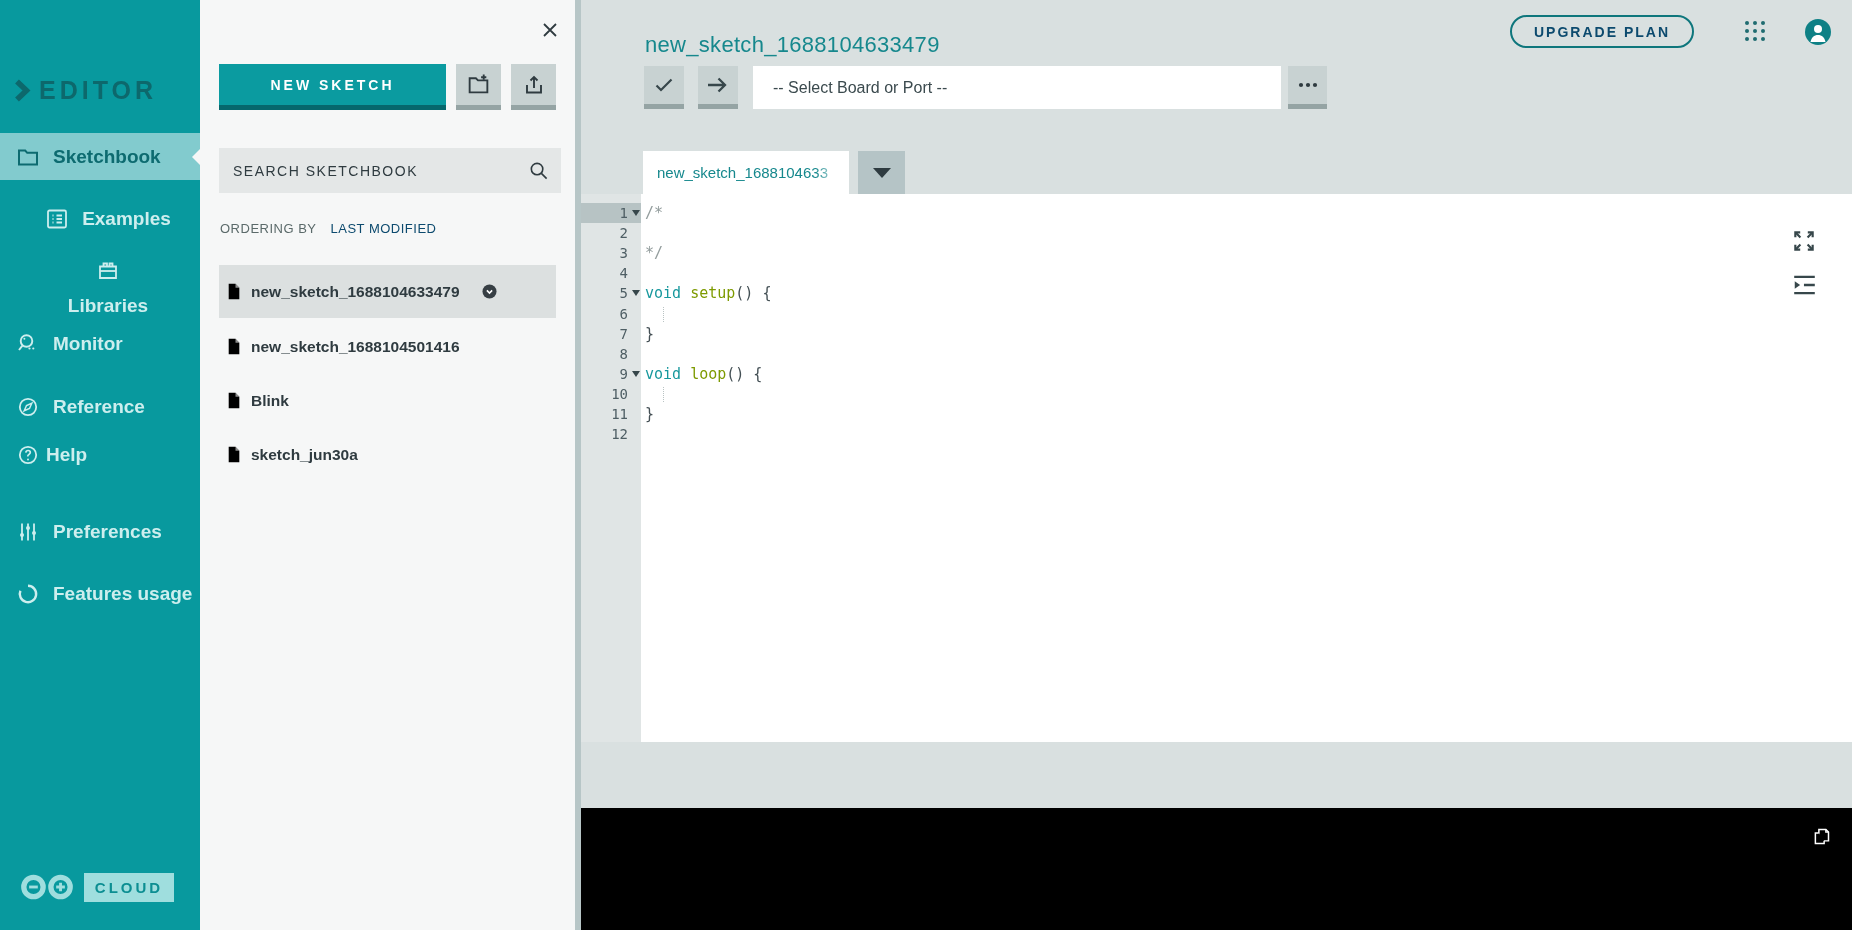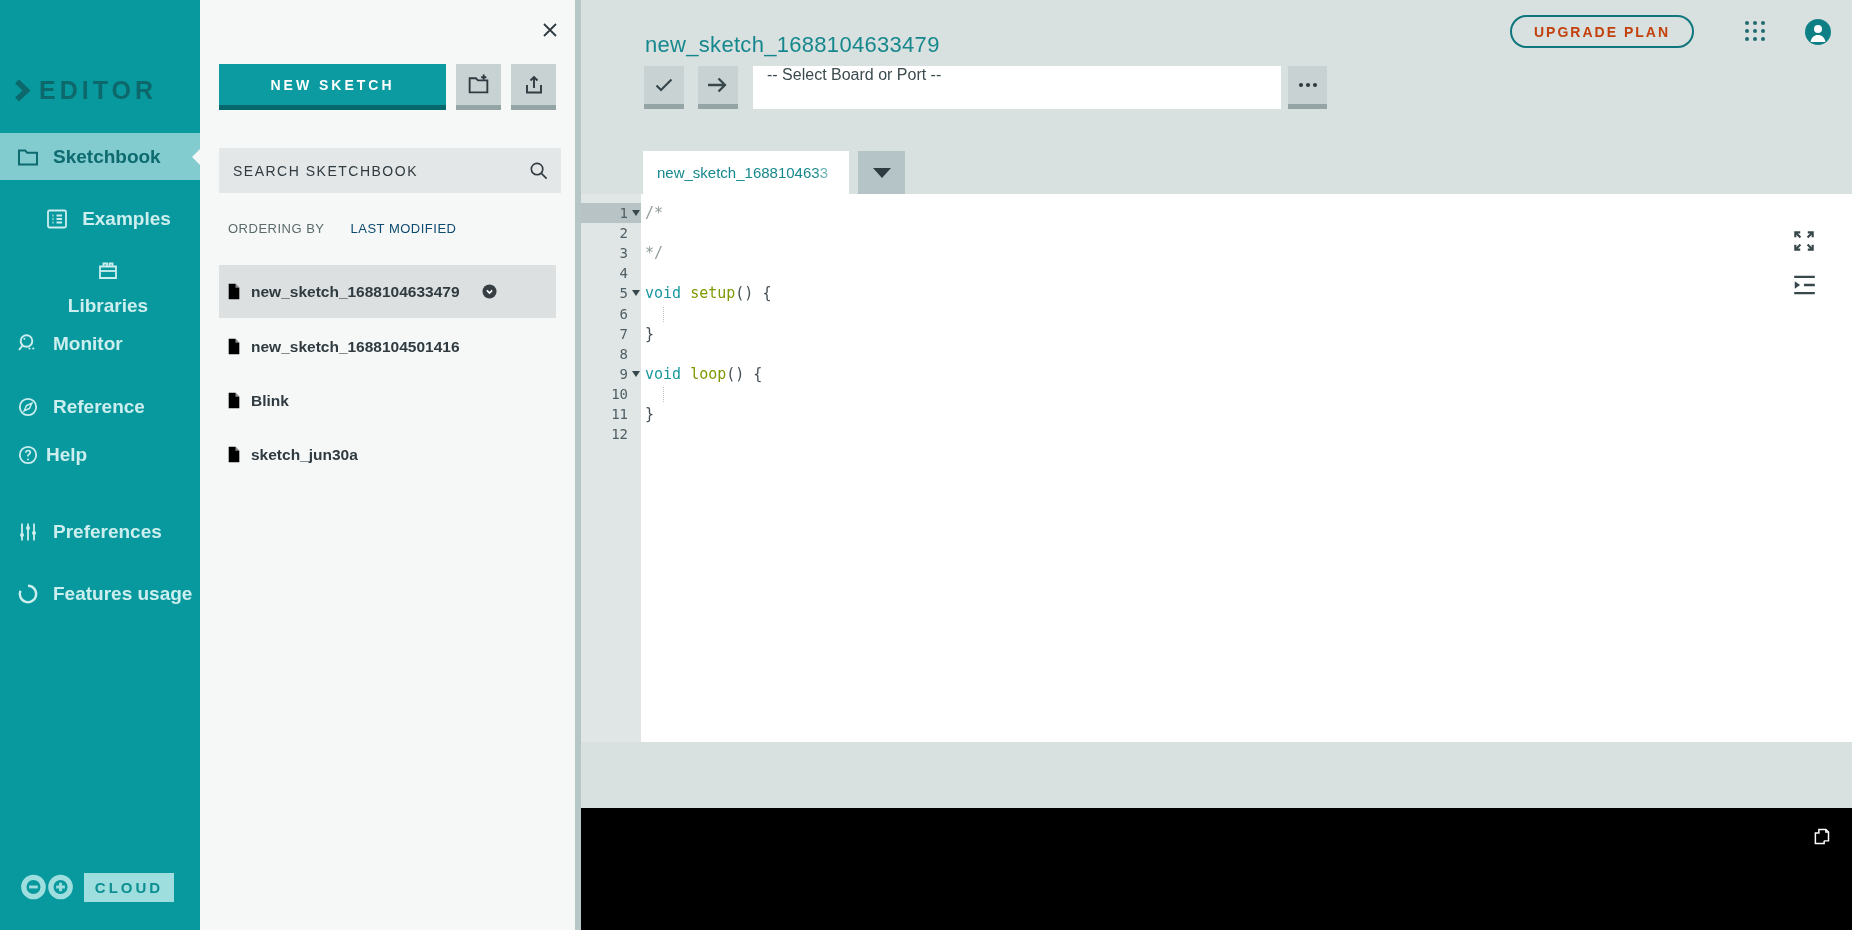--- a/index.html
+++ b/index.html
@@ -25,41 +25,41 @@
   #panel { left:200px; top:0; width:375px; height:930px; background:#f6f7f7; }
   #close-btn { left:541px; top:21px; width:18px; height:18px; cursor:pointer; }
   #new-sketch-btn { left:219px; top:64px; width:227px; height:46px; background:#0b9ba0; border:0; border-bottom:5px solid #06676c; color:#fff; font-family:"Liberation Sans",sans-serif; font-size:14px; font-weight:bold; letter-spacing:3px; cursor:pointer; }
   .tool-btn { background:#c8d2d2; border:0; border-bottom:5px solid #95a4a4; display:flex; align-items:center; justify-content:center; cursor:pointer; color:#2f3b40; }
   #newfolder-btn { left:456px; top:64px; width:45px; height:46px; }
   #import-btn { left:511px; top:64px; width:45px; height:46px; }
   #search-box { left:219px; top:148px; width:342px; height:45px; background:#e4e7e7; }
   #search-input { position:absolute; left:0; top:0; width:100%; height:100%; background:transparent; border:0; outline:none; padding:0 40px 0 14px; font-family:"Liberation Sans",sans-serif; font-size:14px; letter-spacing:1.5px; color:#2f3b40; }
   #search-input::placeholder { color:#2f3b40; opacity:1; }
   #search-box .search-ic { position:absolute; right:12px; top:12px; }
-  #ordering { left:228px; top:221px; display:flex; gap:26px; align-items:center; }
+  #ordering { left:220px; top:221px; display:flex; gap:14px; align-items:center; }
   #ordering .ord-label { font-size:13px; color:#5b6a6a; letter-spacing:.5px; }
   #ordering .ord-value { font-size:13px; color:#0c4a6e; letter-spacing:.5px; cursor:pointer; }
   .sketch-row { position:absolute; left:219px; width:337px; height:53px; display:flex; align-items:center; padding-left:8px; gap:10px; cursor:pointer; }
   .sketch-row.selected { background:#dce0e0; }
   .sketch-row .sk-name { font-size:15.5px; font-weight:bold; color:#2f3b40; }
   .sk-icon { width:14px; height:17px; display:inline-flex; }
   .row-menu { width:15px; height:15px; margin-left:12px; cursor:pointer; display:inline-flex; }
 
   
   #divider { left:575px; top:0; width:6px; height:930px; background:#b7c6c7; cursor:col-resize; }
 
   
   #main { left:581px; top:0; width:1271px; height:930px; background:#d9e0e0; }
   #page-title { left:645px; top:32px; font-size:22px; color:#16888d; letter-spacing:.3px; }
-  #upgrade-btn { left:1510px; top:15px; width:184px; height:33px; border:2px solid #0e767c; border-radius:17px; background:transparent; color:#c2410c; font-family:"Liberation Sans",sans-serif; font-size:14px; font-weight:bold; letter-spacing:2px; cursor:pointer; }
+  #upgrade-btn { left:1510px; top:15px; width:184px; height:33px; border:2px solid #0e767c; border-radius:17px; background:transparent; color:#0c4a6e; font-family:"Liberation Sans",sans-serif; font-size:14px; font-weight:bold; letter-spacing:2px; cursor:pointer; }
   #apps-grid { left:1742px; top:18px; width:26px; height:26px; cursor:pointer; }
   #avatar { left:1805px; top:19px; width:26px; height:26px; border-radius:50%; background:#0e8085; cursor:pointer; overflow:hidden; display:flex; align-items:center; justify-content:center; }
   #verify-btn { left:644px; top:66px; width:40px; height:43px; }
   #upload-btn { left:698px; top:66px; width:40px; height:43px; }
-  #board-selector { left:753px; top:66px; width:528px; height:43px; background:#fff; display:flex; padding-left:14px; font-size:16px; color:#3b4a4e; cursor:pointer; }
+  #board-selector { left:753px; top:66px; width:528px; height:43px; background:#fff; display:flex; align-items:center; padding-left:20px; font-size:16px; color:#3b4a4e; cursor:pointer; }
   #more-btn { left:1288px; top:66px; width:39px; height:43px; }
 
   
   #tab { left:643px; top:151px; width:206px; height:43px; background:#fff; display:flex; align-items:center; padding-left:14px; cursor:pointer; overflow:hidden; }
   #tab .tab-label { font-size:15px; color:#16888d; white-space:nowrap; }
   #tab::after { content:""; position:absolute; right:0; top:0; width:34px; height:100%; background:linear-gradient(to right, rgba(255,255,255,0), #fff 80%); }
   #tab-dropdown { left:858px; top:151px; width:47px; height:43px; background:#b5c4c6; border:0; display:flex; align-items:center; justify-content:center; cursor:pointer; }
   #tab-dropdown .tri { width:0; height:0; border-left:9px solid transparent; border-right:9px solid transparent; border-top:10px solid #2e3b40; }
 
   

